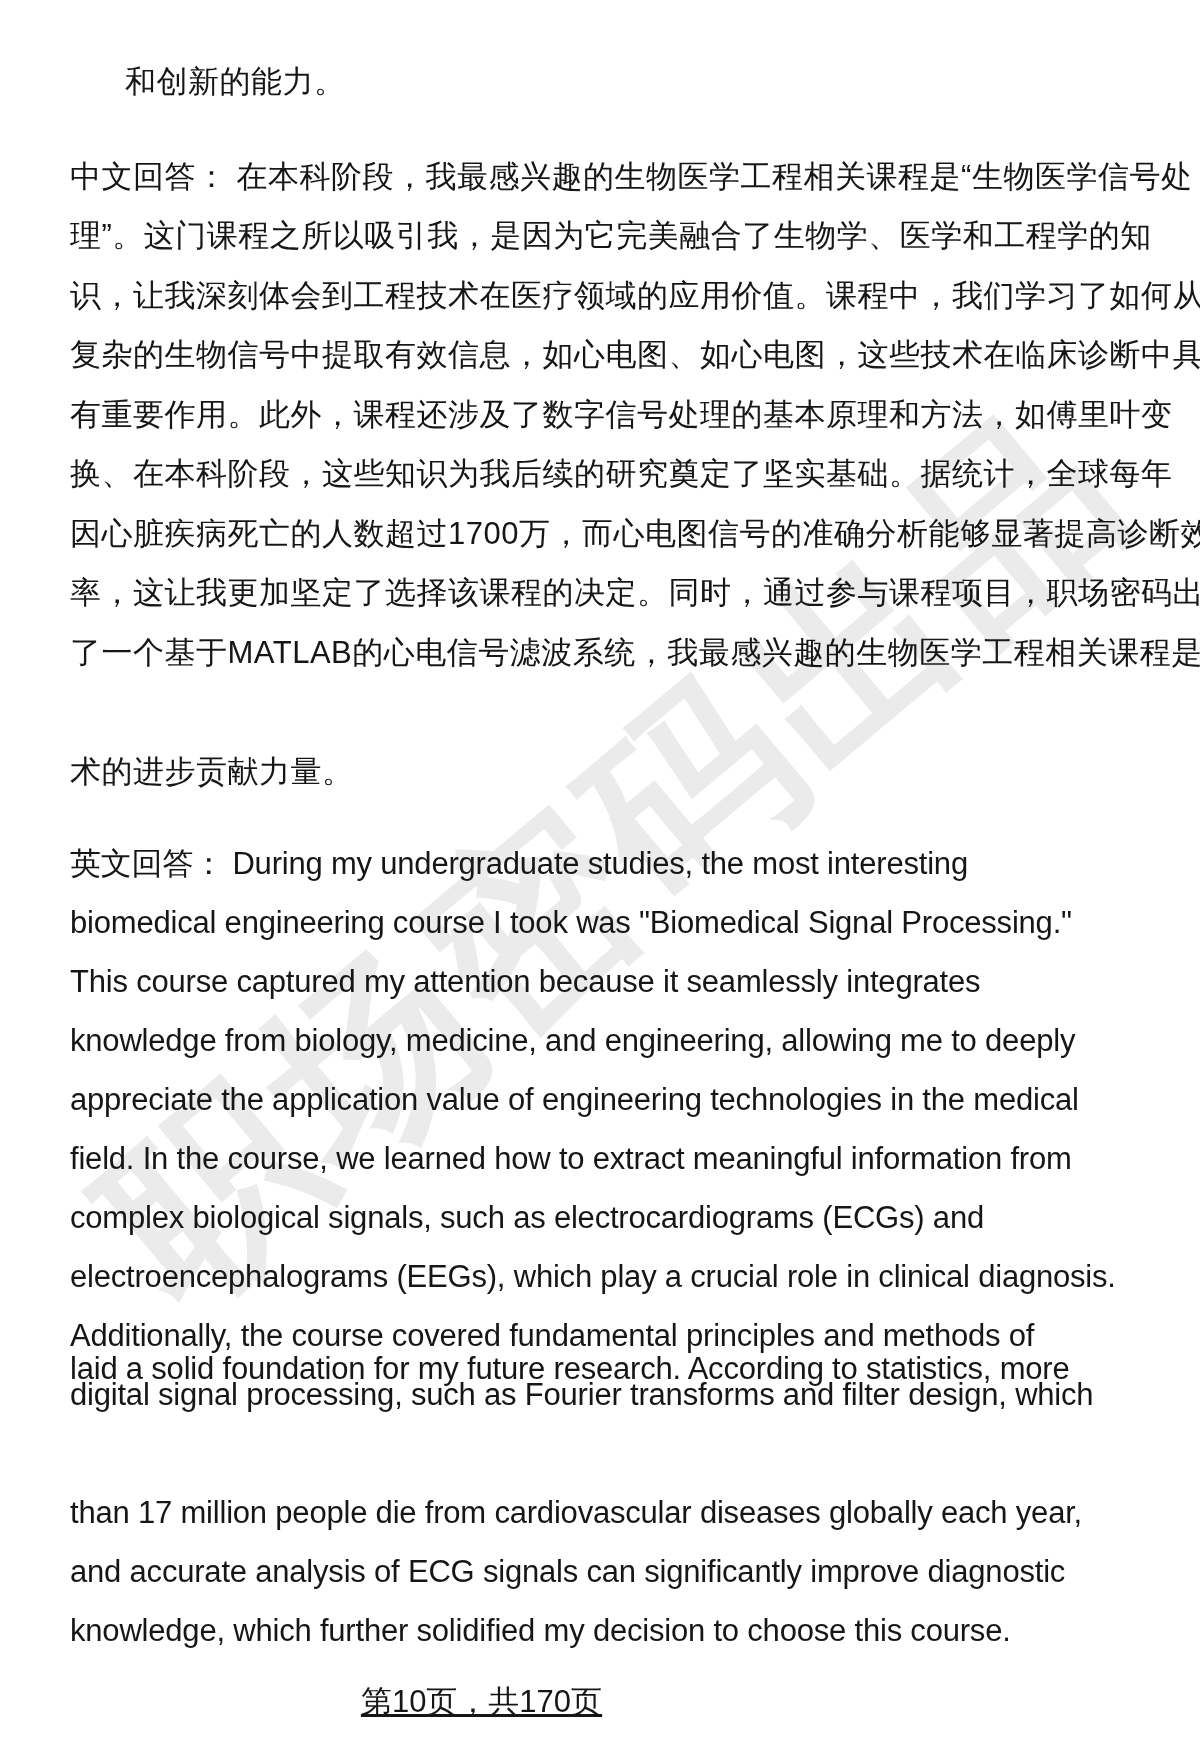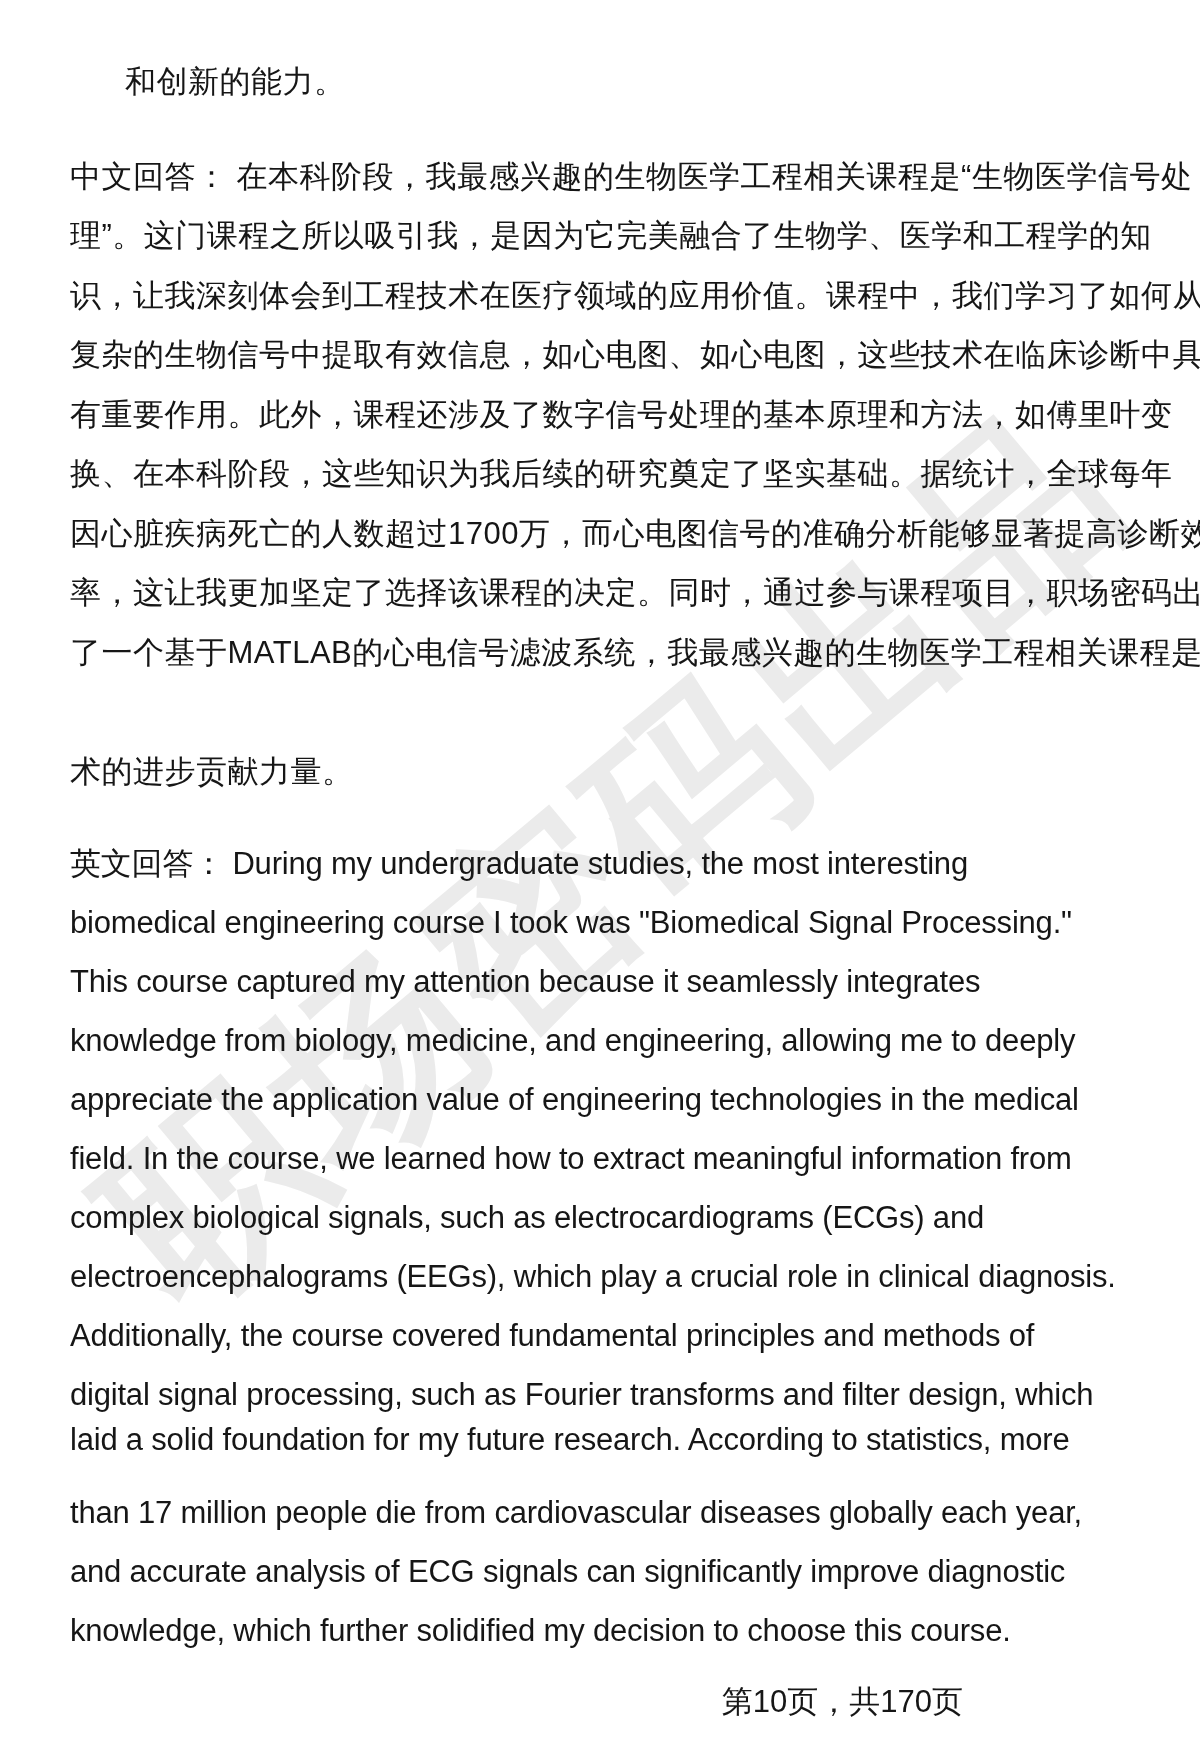--- a/index.html
+++ b/index.html
@@ -51,24 +51,25 @@
     letter-spacing: -0.2px;
   }
   .tail {
     left: 125px;
   }
   .ftr {
     position: absolute;
     left: 0;
     top: 1683px;
     width: 963px;
-    text-align: right;
+    text-align: center;
     font-size: 31px;
     line-height: 38px;
     z-index: 1;
+    text-decoration: underline;
   }
 </style>
 </head>
 <body>
 
 <div class="page">
 
   <div class="wm">职场密码出品</div>
 
   <div class="ln cjk tail" style="top:63px">和创新的能力。</div>
@@ -87,20 +88,20 @@
   <div class="ln eng" style="top:845px">英文回答： During my undergraduate studies, the most interesting</div>
   <div class="ln eng" style="top:904px">biomedical engineering course I took was "Biomedical Signal Processing."</div>
   <div class="ln eng" style="top:963px">This course captured my attention because it seamlessly integrates</div>
   <div class="ln eng" style="top:1022px">knowledge from biology, medicine, and engineering, allowing me to deeply</div>
   <div class="ln eng" style="top:1081px">appreciate the application value of engineering technologies in the medical</div>
   <div class="ln eng" style="top:1140px">field. In the course, we learned how to extract meaningful information from</div>
   <div class="ln eng" style="top:1199px">complex biological signals, such as electrocardiograms (ECGs) and</div>
   <div class="ln eng" style="top:1258px">electroencephalograms (EEGs), which play a crucial role in clinical diagnosis.</div>
   <div class="ln eng" style="top:1317px">Additionally, the course covered fundamental principles and methods of</div>
   <div class="ln eng" style="top:1376px">digital signal processing, such as Fourier transforms and filter design, which</div>
-  <div class="ln eng" style="top:1421px">laid a solid foundation for my future research. According to statistics, more</div>
+  <div class="ln eng" style="top:1350px">laid a solid foundation for my future research. According to statistics, more</div>
   <div class="ln eng" style="top:1494px">than 17 million people die from cardiovascular diseases globally each year,</div>
   <div class="ln eng" style="top:1553px">and accurate analysis of ECG signals can significantly improve diagnostic</div>
   <div class="ln eng" style="top:1612px">knowledge, which further solidified my decision to choose this course.</div>
 
   <div class="ftr">第10页，共170页</div>
 
 </div>
 
 </body></html>

